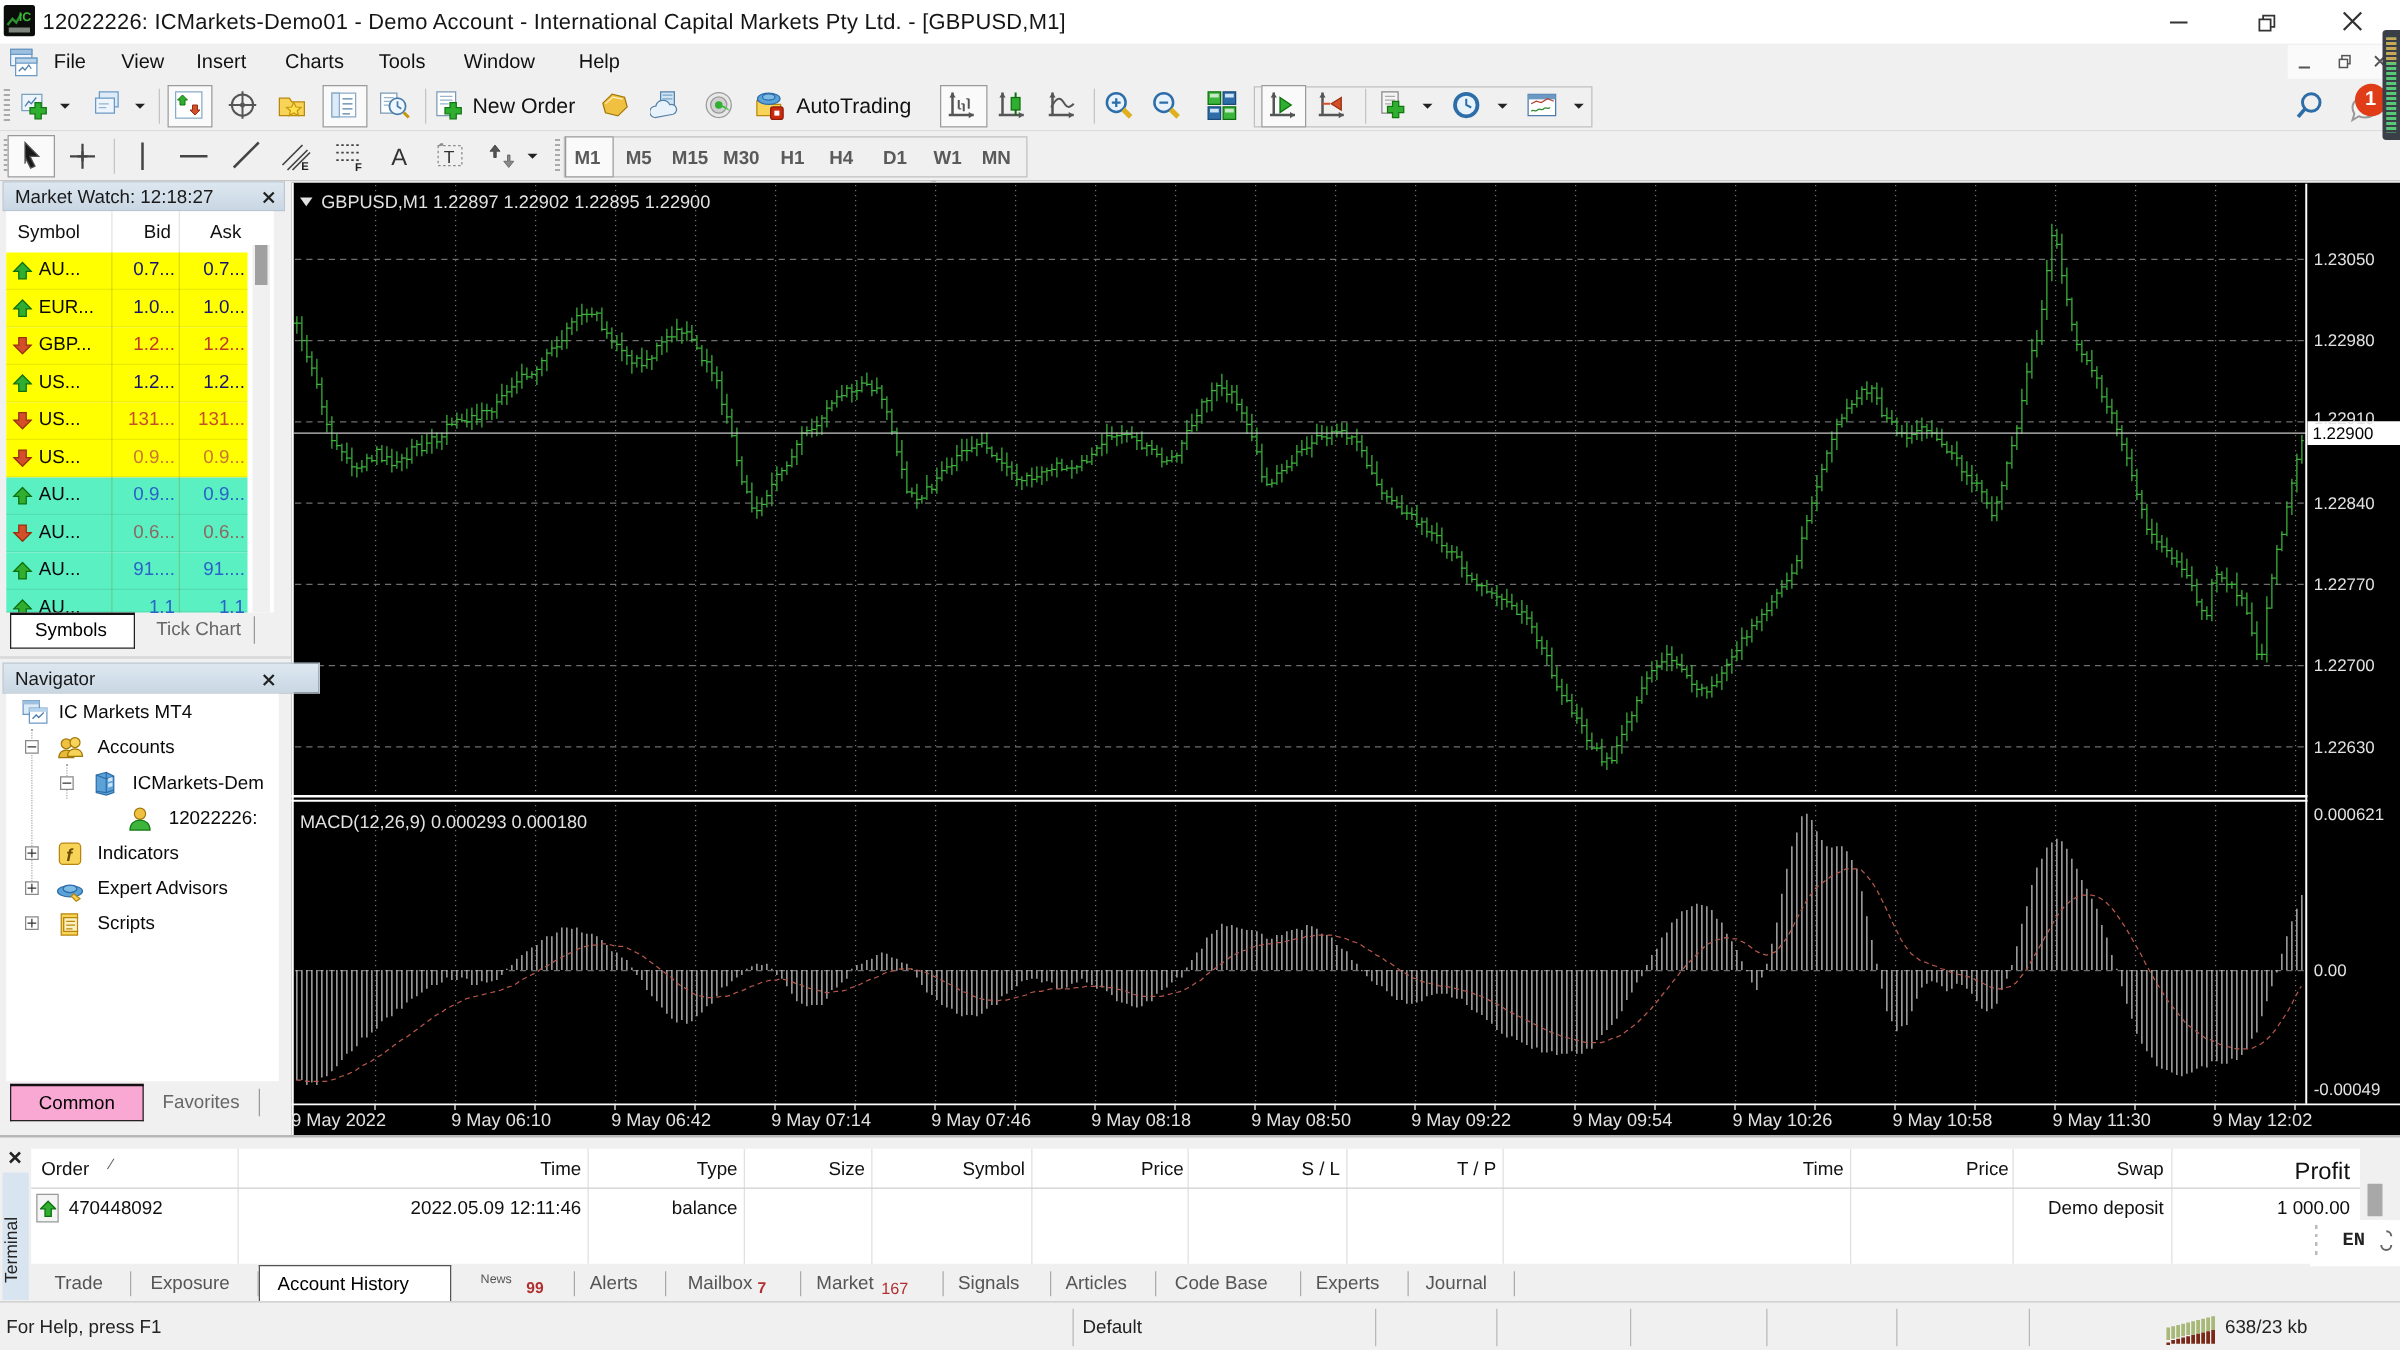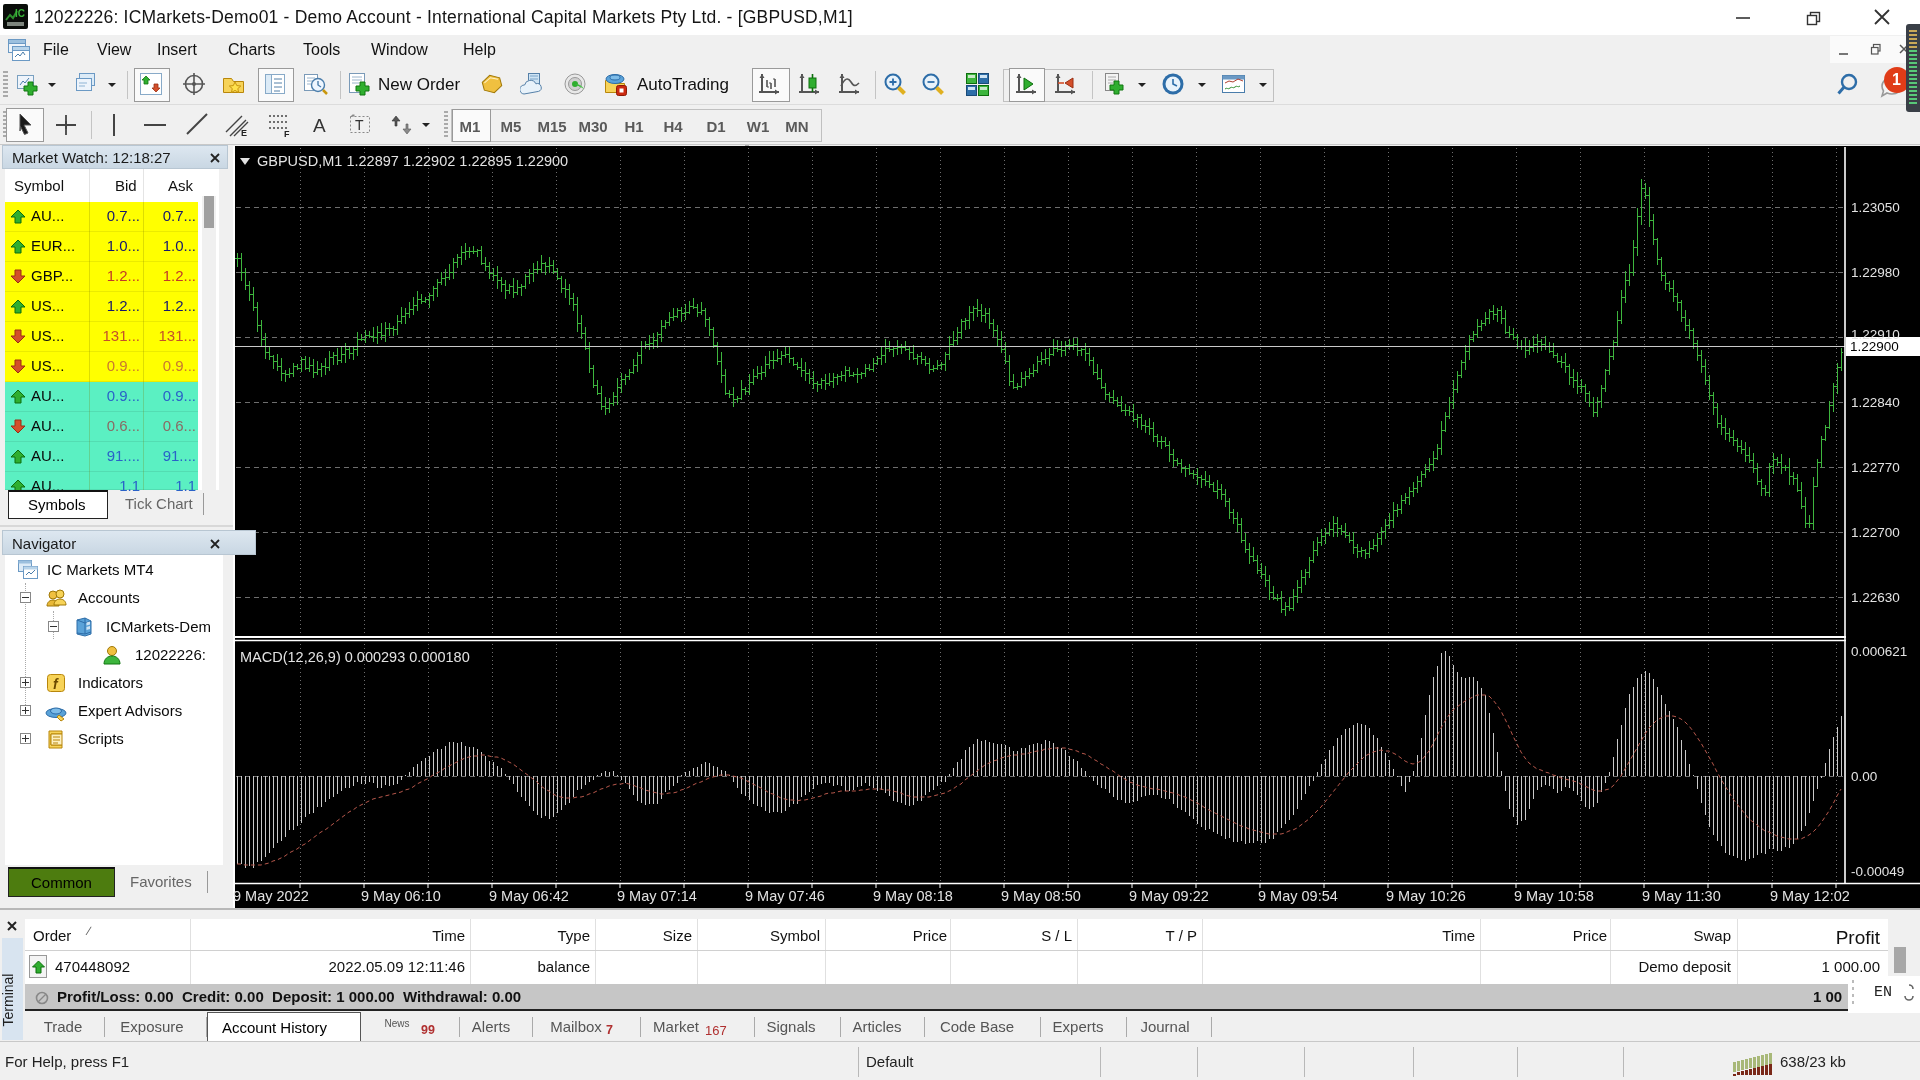--- a/index.html
+++ b/index.html
@@ -554,21 +554,21 @@
         <path d="M4 3h13v3H6v11h11v3H4z" fill="#f7d358" stroke="#b8860b"></path>
         <path d="M6 6h11v11H6z" fill="#fdf0c0" stroke="#b8860b"></path>
 <path d="M8 9h7M8 12h7M8 15h5" stroke="#b8860b"></path>
       </svg>
       <div class="t" style="left:73px;top:175px;font-size:15px;color:#0a0a0a">Scripts</div>
       <div class="abs" style="left:15px;top:178px;width:11px;height:11px;background:#fff;border:1px solid #888"></div>
       <svg class="abs" style="left:15px;top:178px" width="11" height="11">
         <path d="M2 5.5h7M5.5 2v7" stroke="#333"></path>
       </svg>
     </div>
-    <div class="abs" style="left:8px;top:722px;width:107px;height:30px;background:#4d7c0f;border:1px solid #222;border-top:2px solid #111">
+    <div class="abs" style="left:8px;top:722px;width:107px;height:30px;background:#f9a8d4;border:1px solid #222;border-top:2px solid #111">
       <div class="t" style="left:22px;top:5px;font-size:15px;color:#000">Common</div>
     </div>
     <div class="t" style="left:130px;top:728px;font-size:15px;color:#666">Favorites</div>
     <div class="abs" style="left:207px;top:726px;width:1px;height:22px;background:#999"></div>
   </div>
 <div class="abs" style="left:0;top:908px;width:1920px;height:133px;background:#f0f0f0;border-top:2px solid #b8b8b8">
     <svg class="abs" style="left:6px;top:10px" width="14" height="14">
       <path d="M2 2l8 8M10 2l-8 8" stroke="#222" stroke-width="2"></path>
     </svg>
     <div class="abs" style="left:2px;top:28px;width:21px;height:102px;background:#d8e4f0"></div>
@@ -601,34 +601,26 @@
     <div class="t" style="left:88px;top:14px;font-size:12px;color:#555">∕</div>
     <div class="abs" style="left:29px;top:45px;width:18px;height:23px;background:#f4f4f4;border:1px solid #999"></div>
     <svg class="abs" style="left:32px;top:50px" width="13" height="14">
       <path d="M6.5 1l6 6H9v6H4V7H.5z" fill="#2fae2f" stroke="#0d6e0d"></path>
     </svg>
     <div class="t" style="left:55px;top:48px;font-size:15px;color:#111">470448092</div>
     <div class="t" style="left:465px;top:48px;font-size:15px;color:#111;transform:translateX(-100%)">2022.05.09 12:11:46</div>
     <div class="t" style="left:590px;top:48px;font-size:15px;color:#111;transform:translateX(-100%)">balance</div>
     <div class="t" style="left:1731px;top:48px;font-size:15px;color:#111;transform:translateX(-100%)">Demo deposit</div>
     <div class="t" style="left:1880px;top:48px;font-size:15px;color:#111;transform:translateX(-100%)">1 000.00</div>
-    <div class="abs" style="left:25px;top:74px;width:1863px;height:27px;background:#c6c6c6;border-bottom:2px solid #222">
-      <svg class="abs" style="left:10px;top:7px" width="14" height="14">
-        <circle cx="7" cy="7" r="5.5" fill="none" stroke="#888" stroke-width="1.6"></circle>
-        <path d="M3.5 10.5l7-7" stroke="#888" stroke-width="1.2"></path>
-      </svg>
-      <div class="t" style="left:32px;top:4px;font-size:15px;font-weight:bold;color:#111">Profit/Loss: 0.00&nbsp; Credit: 0.00&nbsp; Deposit: 1 000.00&nbsp; Withdrawal: 0.00</div>
-      <div class="t" style="left:1788px;top:4px;font-size:15px;font-weight:bold;color:#111">1 00</div>
-    </div>
     <div class="abs" style="left:1892px;top:9px;width:16px;height:92px;background:#f0f0f0">
       <div class="abs" style="left:2px;top:28px;width:12px;height:26px;background:#a8a8a8"></div>
     </div>
     <div class="abs" style="left:1848px;top:66px;width:72px;height:37px;background:#fff">
       <div class="abs" style="left:4px;top:4px;width:2px;height:28px;background-image:repeating-linear-gradient(#bbb 0 3px,#fff 3px 7px)"></div>
-      <div class="t" style="left:26px;top:8px;font-size:15px;font-weight:normal;color:#222;font-family:'Liberation Mono',monospace">EN</div>
+      <div class="t" style="left:26px;top:8px;font-size:15px;font-weight:bold;color:#222;font-family:'Liberation Mono',monospace">EN</div>
       <svg class="abs" style="left:52px;top:6px" width="18" height="26">
         <path d="M9 3a4 4 0 0 1 4 4M13 14a4 4 0 0 1-8 0" fill="none" stroke="#666" stroke-width="1.6"></path>
       </svg>
     </div>
     <div class="t" style="left:63px;top:108px;font-size:15px;color:#555;transform:translateX(-50%)">Trade</div>
     <div class="t" style="left:152px;top:108px;font-size:15px;color:#555;transform:translateX(-50%)">Exposure</div>
     <div class="t" style="left:397px;top:108px;font-size:10px;color:#555;transform:translateX(-50%)">News</div>
     <div class="t" style="left:491px;top:108px;font-size:15px;color:#555;transform:translateX(-50%)">Alerts</div>
     <div class="t" style="left:576px;top:108px;font-size:15px;color:#555;transform:translateX(-50%)">Mailbox</div>
     <div class="t" style="left:676px;top:108px;font-size:15px;color:#555;transform:translateX(-50%)">Market</div>

